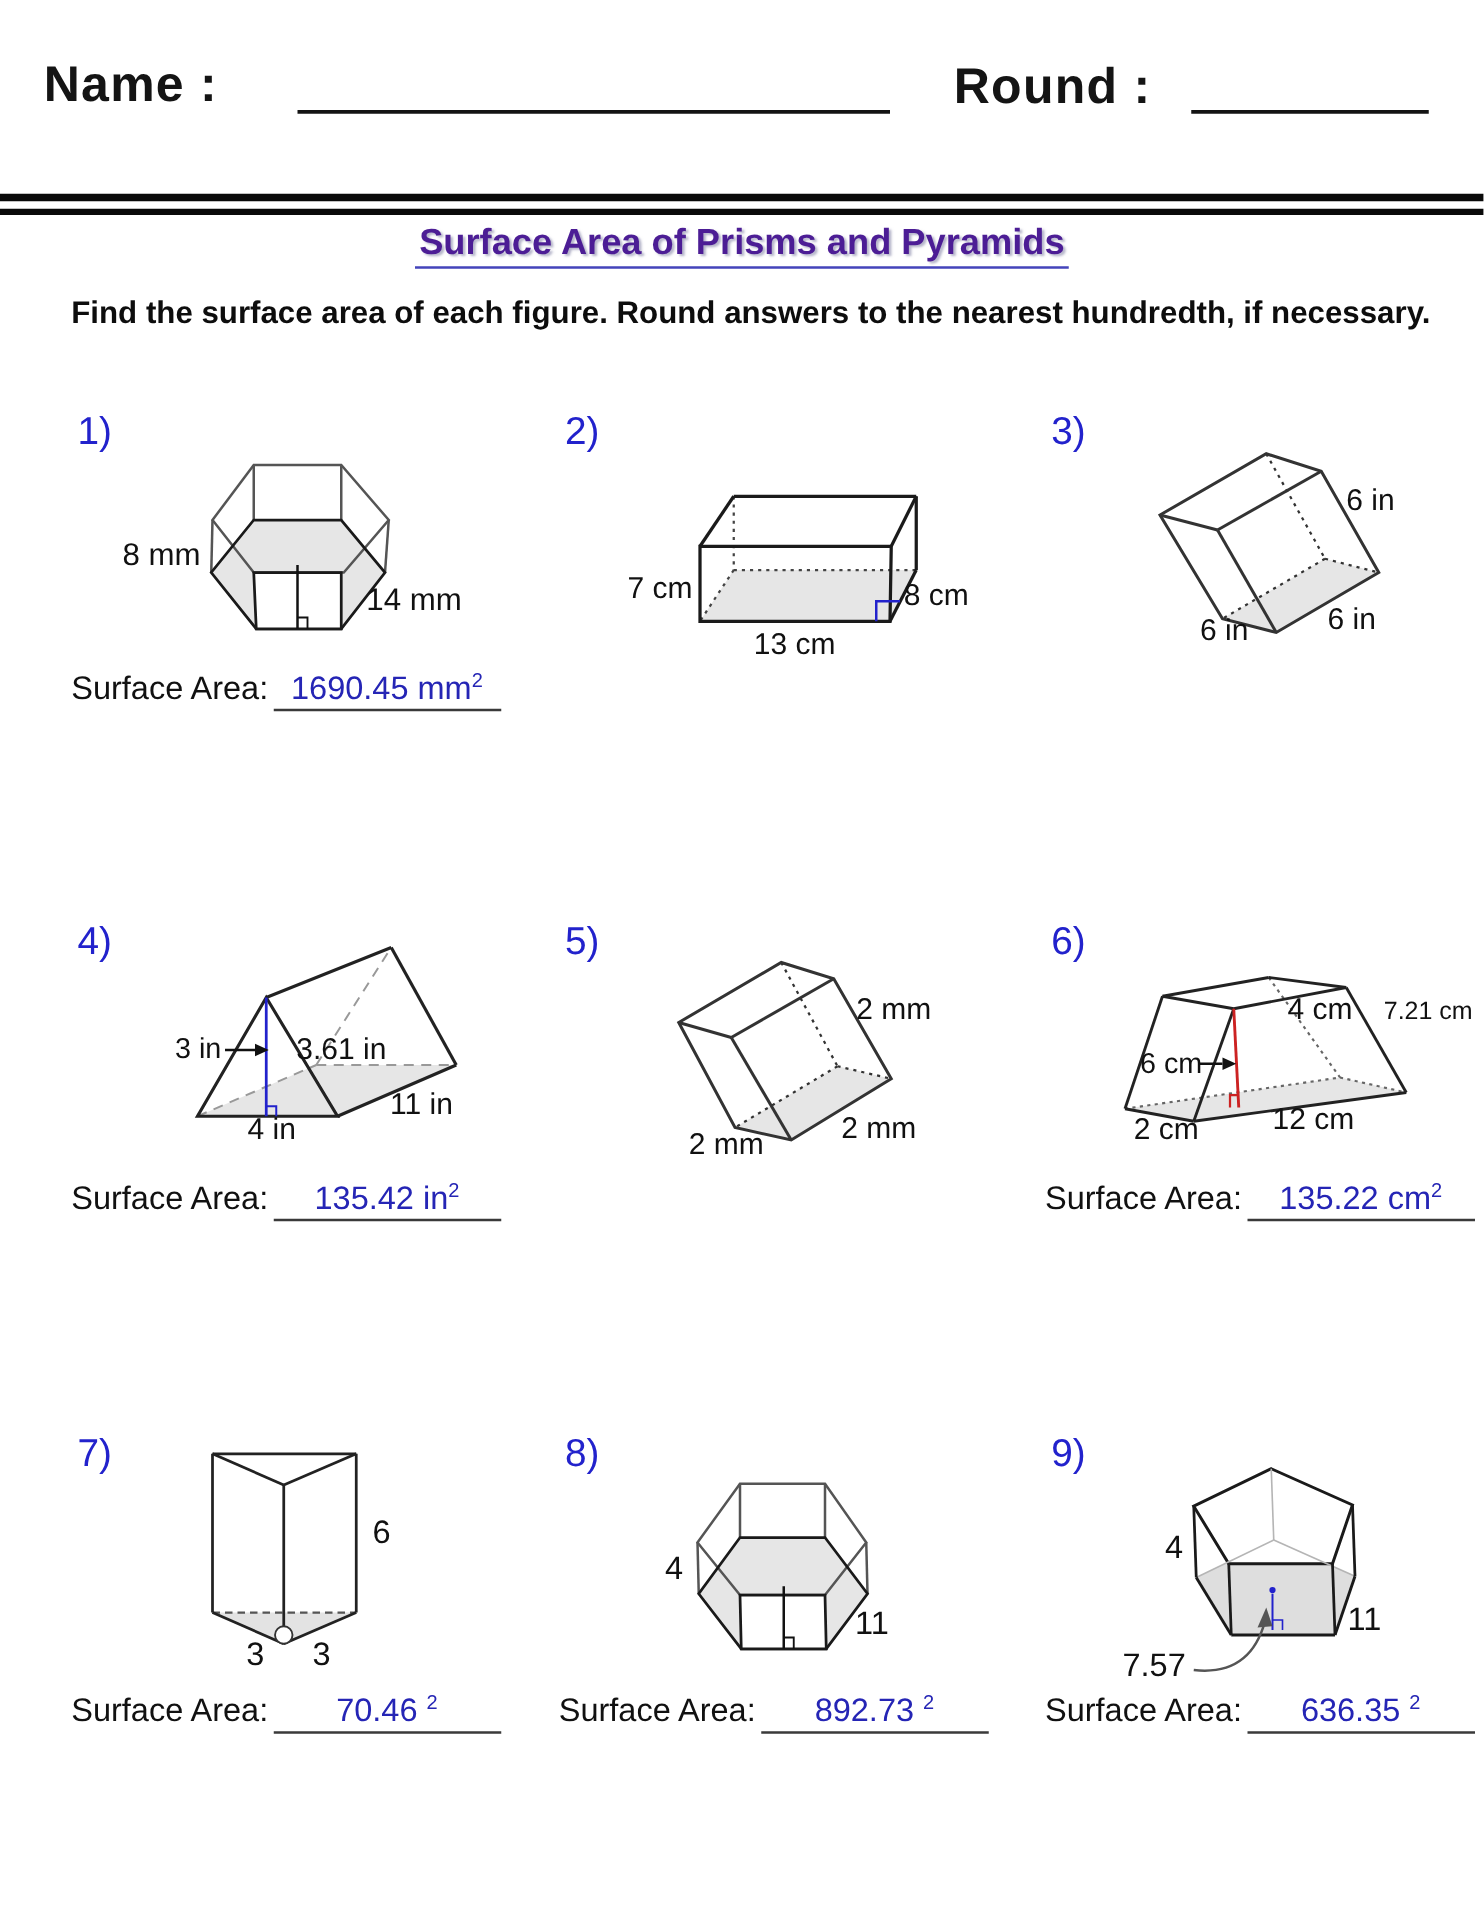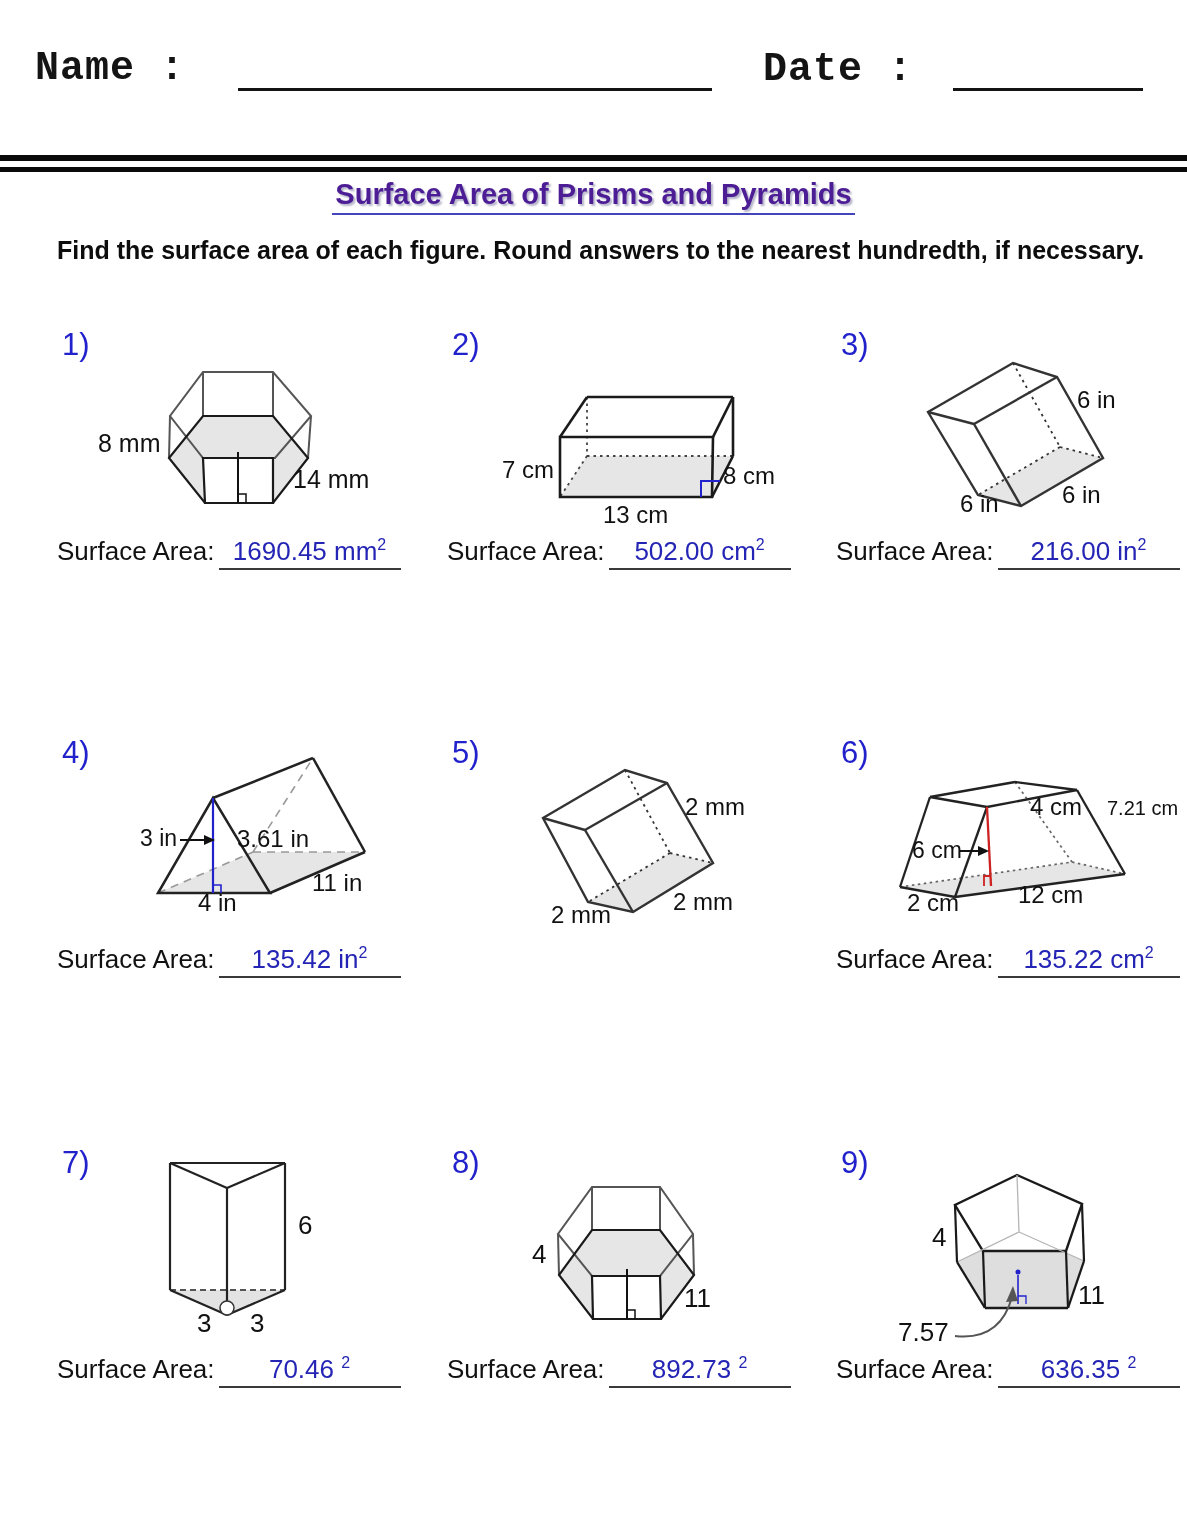--- a/index.html
+++ b/index.html
@@ -1,18 +1,18 @@
 <!DOCTYPE html>
 <html><head>
 <meta charset="utf-8">
 <style>
   html,body{margin:0;padding:0;background:#ffffff;}
   .page{position:relative;width:1187px;height:1536px;background:#fff;
         font-family:"Liberation Sans",sans-serif;overflow:hidden;margin:0 auto;}
-  .hdr-label{position:absolute;font-size:40px;font-weight:bold;color:#141414;letter-spacing:1px;font-family:Liberation Mono, monospace;}
+  .hdr-label{position:absolute;font-size:40px;font-weight:bold;color:#141414;letter-spacing:1px;}
   .hline{position:absolute;background:#141414;height:3px;}
   .rule{position:absolute;left:0;width:1187px;background:#0a0a0a;}
   .title-wrap{position:absolute;left:0;top:178px;width:100%;text-align:center;}
   .title{display:inline-block;font-size:29px;font-weight:bold;color:#4c1d95;
          border-bottom:2px solid #4444bb;padding:0 3px 2px 3px;
          text-shadow:2px 2px 2px rgba(130,130,165,.6);}
   .instruction{position:absolute;left:57px;top:236px;font-size:25px;font-weight:bold;color:#0d0d0d;text-align:center;}
   .cell{position:absolute;width:350px;height:270px;}
   .pnum{position:absolute;left:5px;top:2px;font-size:31px;color:#2222cc;}
   .fig{position:absolute;}
@@ -24,21 +24,21 @@
   svg text{font-family:"Liberation Sans",sans-serif;fill:#111;font-size:24px;}
   svg .f26{font-size:26px;} svg .f25{font-size:25px;} svg .f23{font-size:23px;} svg .f20{font-size:20px;}
 </style>
 </head>
 <body>
 
 <div class="page">
 
   <div class="hdr-label" style="left:35px;top:46px;">Name :</div>
   <div class="hline" style="left:238px;top:88px;width:474px;"></div>
-  <div class="hdr-label" style="left:763px;top:47px;">Date :</div>
+  <div class="hdr-label" style="left:763px;top:47px;">Round :</div>
   <div class="hline" style="left:953px;top:88px;width:190px;"></div>
 
   <div class="rule" style="top:155px;height:6px;"></div>
   <div class="rule" style="top:167px;height:5px;"></div>
 
   <div class="title-wrap">
     <span class="title">Surface Area of Prisms and Pyramids</span>
   </div>
   <div class="instruction">Find the surface area of each figure. Round answers to the nearest hundredth, if necessary.</div>
 
@@ -75,43 +75,37 @@
       <line x1="80" y1="57" x2="107" y2="17" stroke="#1a1a1a" stroke-width="2.6"></line>
       <line x1="107" y1="17" x2="253" y2="17" stroke="#1a1a1a" stroke-width="2.6"></line>
       <line x1="253" y1="17" x2="233" y2="57" stroke="#1a1a1a" stroke-width="2.6"></line>
       <line x1="253" y1="17" x2="253" y2="76" stroke="#1a1a1a" stroke-width="2.6"></line>
       <line x1="253" y1="76" x2="232" y2="117" stroke="#1a1a1a" stroke-width="2.6"></line>
       <polyline points="221,117 221,101 240,101" fill="none" stroke="#2222cc" stroke-width="2"></polyline>
       <text x="22" y="98">7 cm</text>
       <text x="243" y="104">8 cm</text>
       <text x="123" y="143">13 cm</text>
     </svg>
-    <div class="ans-row">
-      <span>Surface Area:</span><span class="ans-line"><span class="ans">502.00 cm</span><sup>2</sup></span>
-    </div>
   </div>
 
   <div class="cell" style="left:836px;top:325px;">
     <div class="pnum">3)</div>
     <svg class="fig" style="left:84px;top:25px;" width="220" height="180" viewBox="0 0 220 180">
       <polygon points="58,145 101,156 183,108 140,97" fill="#e6e6e6" stroke="none"></polygon>
       <line x1="93" y1="13" x2="140" y2="97" stroke="#333" stroke-width="1.8" stroke-dasharray="2.5 4"></line>
       <line x1="140" y1="97" x2="183" y2="108" stroke="#333" stroke-width="1.8" stroke-dasharray="2.5 4"></line>
       <line x1="140" y1="97" x2="58" y2="145" stroke="#333" stroke-width="1.8" stroke-dasharray="2.5 4"></line>
       <polygon points="8,62 93,13 137,27 183,108 101,156 58,145" fill="none" stroke="#333" stroke-width="2.4"></polygon>
       <line x1="8" y1="62" x2="54" y2="74" stroke="#333" stroke-width="2.4"></line>
       <line x1="54" y1="74" x2="137" y2="27" stroke="#333" stroke-width="2.4"></line>
       <line x1="54" y1="74" x2="101" y2="156" stroke="#333" stroke-width="2.4"></line>
       <text x="157" y="58">6 in</text>
       <text x="40" y="162">6 in</text>
       <text x="142" y="153">6 in</text>
     </svg>
-    <div class="ans-row">
-      <span>Surface Area:</span><span class="ans-line"><span class="ans">216.00 in</span><sup>2</sup></span>
-    </div>
   </div>
 
   <div class="cell" style="left:57px;top:733px;">
     <div class="pnum">4)</div>
     <svg class="fig" style="left:83px;top:12px;" width="260" height="185" viewBox="0 0 260 185">
       <polygon points="18,148 130,148 225,107 113,107" fill="#e6e6e6" stroke="none"></polygon>
       <line x1="18" y1="148" x2="113" y2="107" stroke="#999" stroke-width="1.6" stroke-dasharray="8 6"></line>
       <line x1="113" y1="107" x2="225" y2="107" stroke="#999" stroke-width="1.6" stroke-dasharray="8 6"></line>
       <line x1="113" y1="107" x2="173" y2="13" stroke="#999" stroke-width="1.6" stroke-dasharray="8 6"></line>
       <polygon points="73,53 18,148 130,148" fill="none" stroke="#222" stroke-width="2.5"></polygon>

